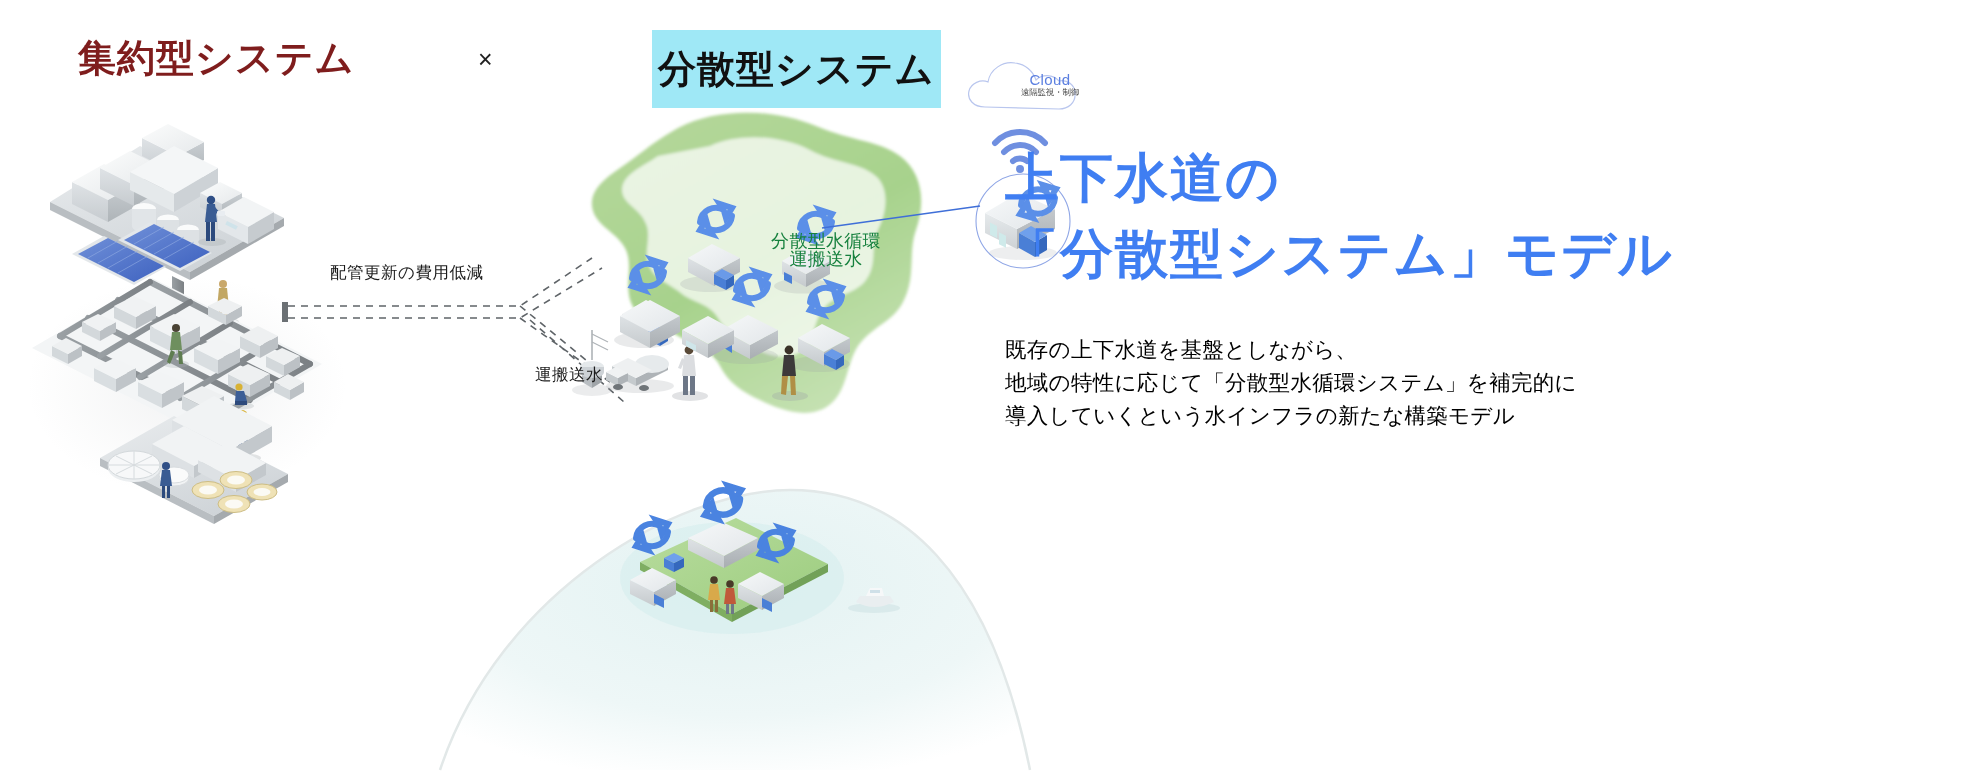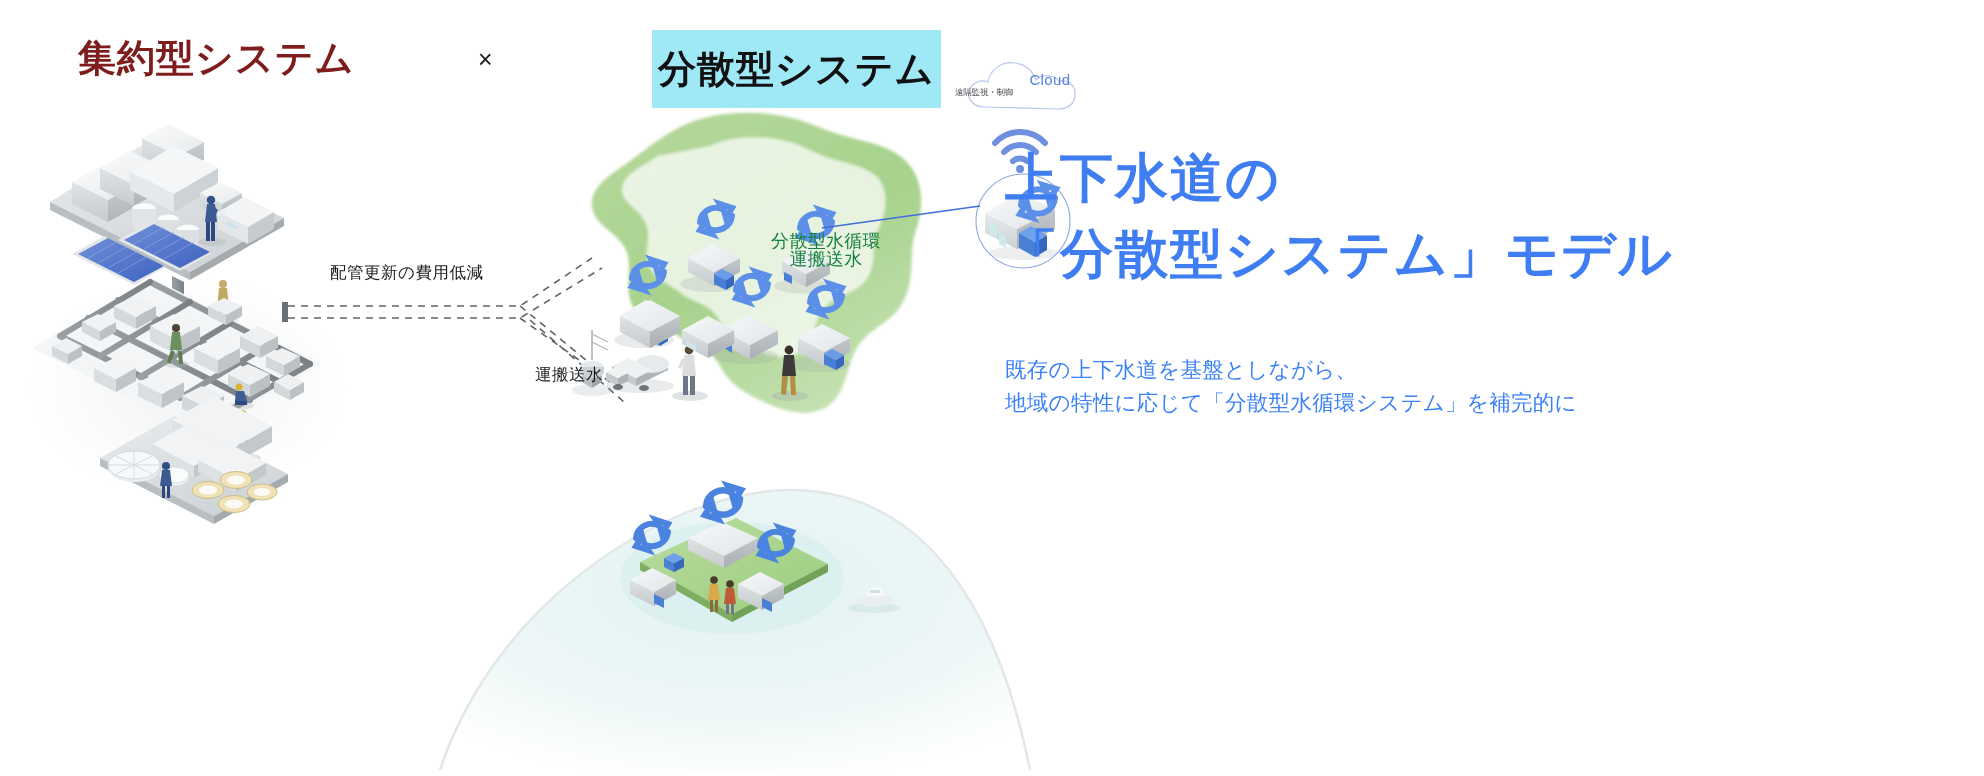--- a/index.html
+++ b/index.html
@@ -32,40 +32,40 @@
     background:#9FE8F6;padding:12px 6px;
   }
 
   
   .right-block{position:absolute;left:1005px;top:140px;width:965px;text-align:left;}
   .rb-head{
     color:#3F7EF2;font-weight:bold;font-size:53px;line-height:76px;
     letter-spacing:2px;white-space:nowrap;
   }
   .rb-body{
-    margin-top:62px;color:#3b82f6;font-size:21.5px;line-height:33px;
+    margin-top:42px;color:#000000;font-size:21.5px;line-height:33px;
     letter-spacing:0.3px;white-space:nowrap;font-weight:400;
   }
 
   
   .anno{
     position:absolute;color:#1b1b1b;font-size:16.5px;white-space:nowrap;letter-spacing:.5px;
   }
   #anno-pipe{left:330px;top:262px;}
   #anno-truck{left:535px;top:364px;}
   .node-label{
     position:absolute;left:760px;top:232px;width:132px;text-align:center;
     color:#15803d;font-size:18px;line-height:18px;letter-spacing:.3px;
   }
   .cloud-label-1{
     position:absolute;left:0;top:16px;width:100%;text-align:center;
     color:#5B7FE0;font-size:15px;font-weight:normal;letter-spacing:.4px;
   }
   .cloud-label-2{
-    position:absolute;left:0;top:32px;width:100%;text-align:left;
+    position:absolute;left:0;top:32px;width:100%;text-align:center;
     color:#444;font-size:8.5px;letter-spacing:-0.2px;
   }
 
   
   svg{display:block;overflow:visible;}
   .svgwrap{position:absolute;pointer-events:none;}
 </style>
 </head>
 <body>
 
@@ -713,16 +713,17 @@
 
   <div class="anno" id="anno-pipe">配管更新の費用低減</div>
   <div class="anno" id="anno-truck">運搬送水</div>
 
   <div class="right-block">
     <div class="rb-head">上下水道の</div>
     <div class="rb-head">「分散型システム」モデル</div>
     <div class="rb-body">
       <div>既存の上下水道を基盤としながら、</div>
       <div>地域の特性に応じて「分散型水循環システム」を補完的に</div>
+      <div>導入していくという水インフラの新たな構築モデル</div>
     </div>
   </div>
 
 </div>
 
 </body></html>

